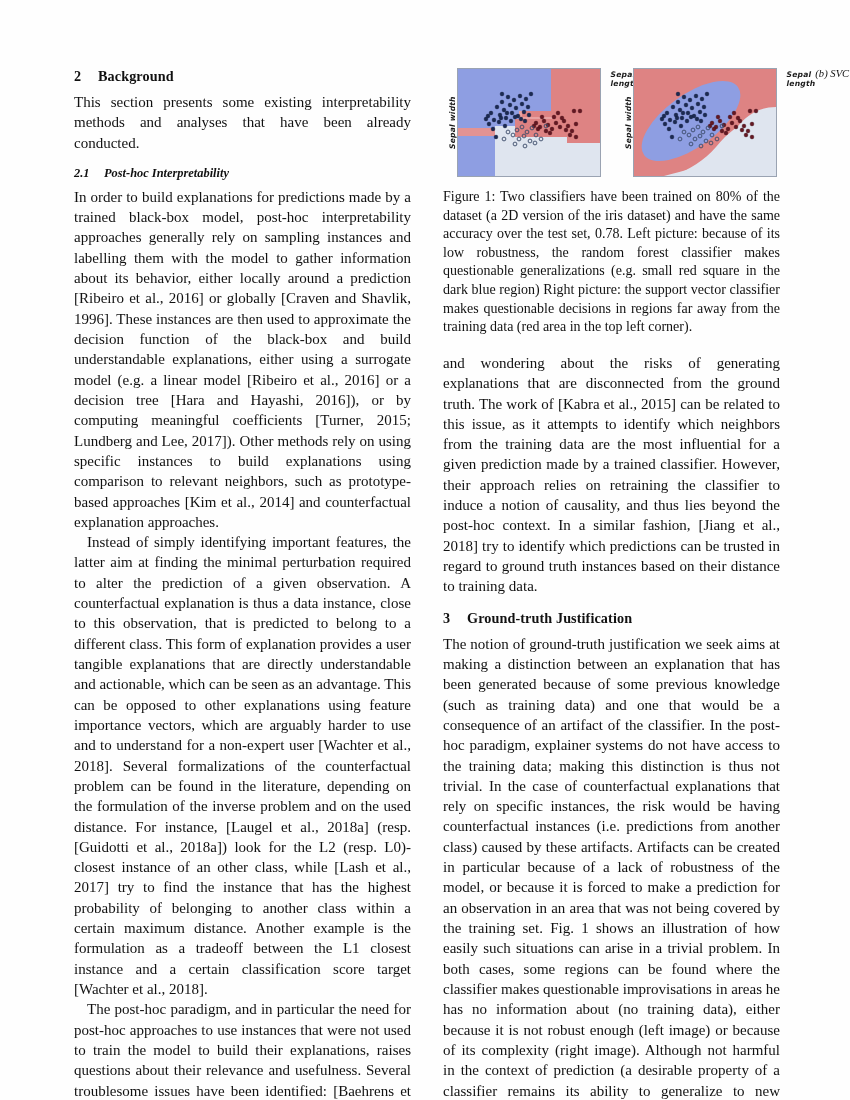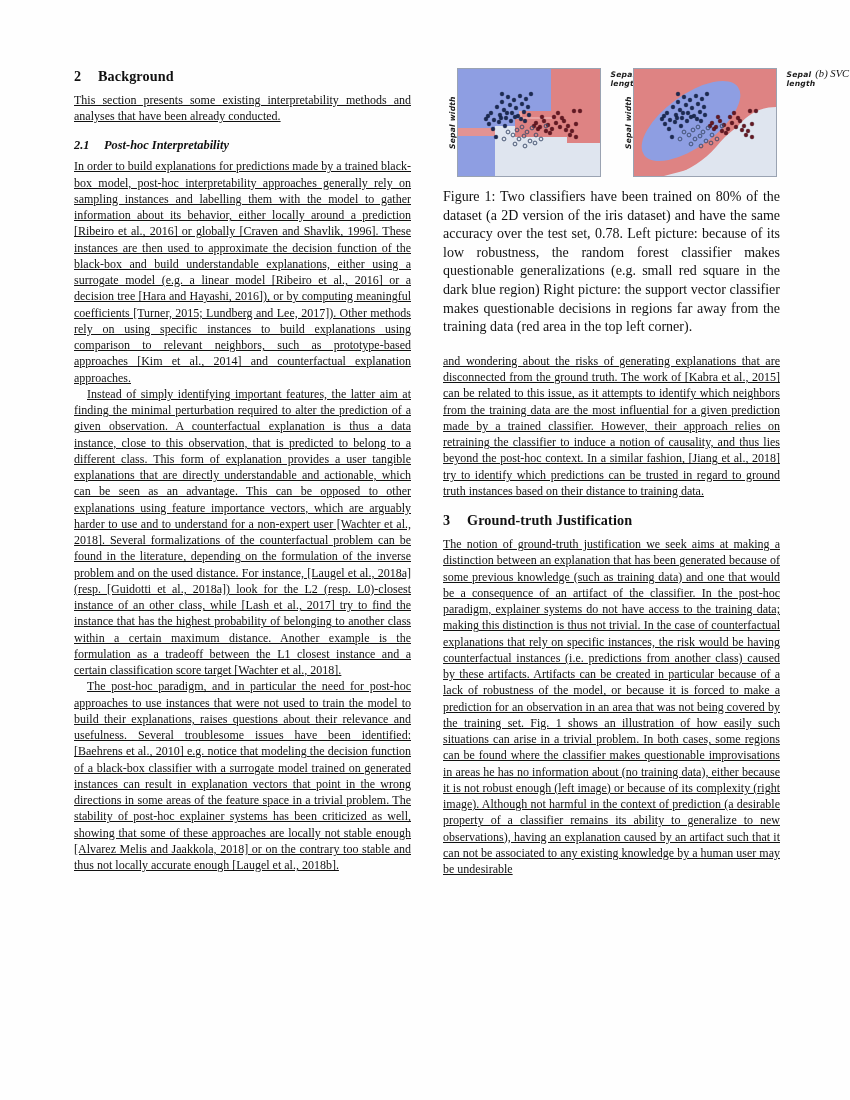--- a/index.html
+++ b/index.html
@@ -53,27 +53,26 @@
     font-style: italic;
   }
   h3.subsection .num {
     width: 30px;
     flex: none;
   }
   h3.subsection .stitle {
     flex: 1;
   }
   p.body {
-    font-size: 12px;
+    font-size: 15px;
     line-height: 1.355;
     text-align: justify;
     margin: 0 0 0 0;
     text-indent: 0;
     hyphens: auto;
-    text-decoration: underline;
     -webkit-hyphens: auto;
   }
   p.body + p.body {
     text-indent: 13px;
     margin-top: 0;
   }
   .spacer-md { height: 10px; }
 
   
   .figure {

